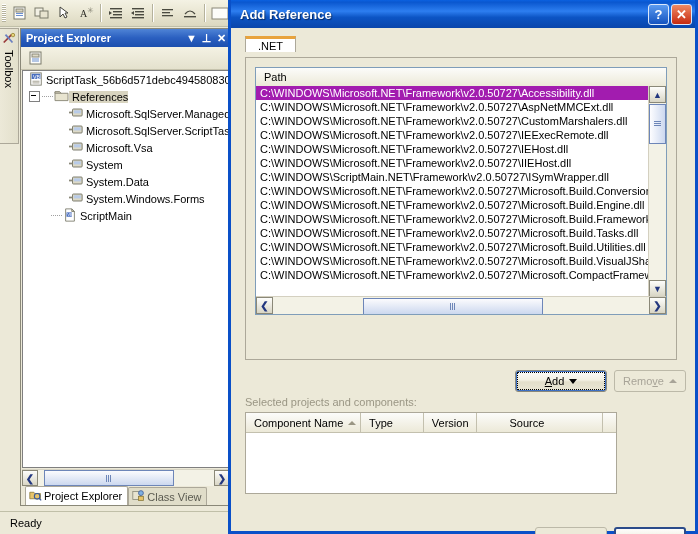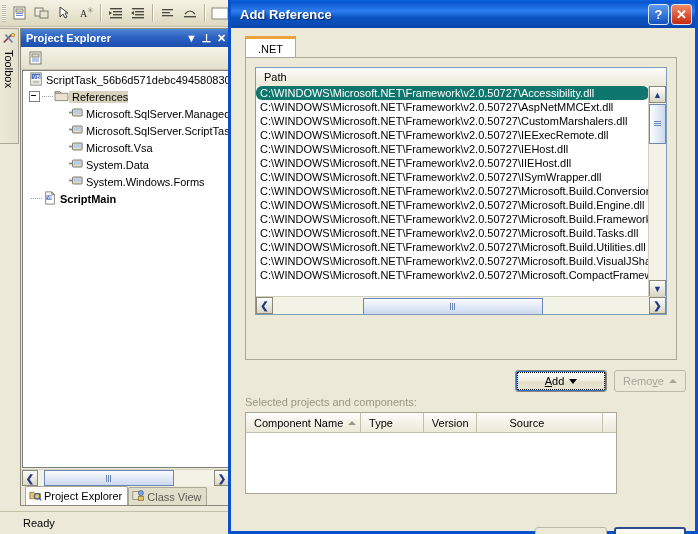--- a/index.html
+++ b/index.html
@@ -58,21 +58,21 @@
   }
   .tree {
     position: absolute; left: 1px; top: 41px; right: 1px; bottom: 37px;
     background: #fff; border: 1px solid #7f7f7f; overflow: hidden;
     box-sizing: border-box;
   }
   .node { display: flex; align-items: center; height: 17px; white-space: nowrap; }
   .node .lbl { font-size: 11px; padding-left: 3px; }
   .node .lbl.sel { background: #d8d4c0; }
   .ind1 { padding-left: 6px; }
-  .ind2 { padding-left: 8px; font-weight: bold; }
+  .ind2 { padding-left: 28px; }
   .ind3 { padding-left: 46px; }
   .expbox {
     width: 9px; height: 9px; border: 1px solid #808080; background: #fff;
     position: relative; margin-right: 2px; flex: 0 0 auto;
   }
   .expbox::before { content:''; position:absolute; left:1px; top:3px;
     width:5px; height:1px; background:#000; }
   .dots { width: 12px; height: 1px;
           background: repeating-linear-gradient(to right,#a0a0a0 0 1px,transparent 1px 2px); }
 
@@ -108,21 +108,21 @@
     height: 17px; display: flex; align-items: center; gap: 2px;
     padding: 0 5px 0 3px; font-size: 11px;
     border: 1px solid #aca899; border-bottom: none; border-radius: 2px 2px 0 0;
     background: #e0ddc9; color: #5a5a50;
   }
   .exp-tab.active { background: #fff; color: #000; height: 18px; }
 
   .statusbar {
     position: absolute; left: 0; bottom: 0; width: 232px; height: 22px;
     background: #ece9d8; border-top: 1px solid #c0bfa8;
-    display: flex; align-items: center; padding-left: 23px; font-size: 11px;
+    display: flex; align-items: center; padding-left: 10px; font-size: 11px;
   }
 
   
   .dialog {
     position: absolute; left: 228px; top: 0; width: 470px; height: 534px;
     background: #ece9d8;
     border: 3px solid #0a50c8; border-top: none;
     box-sizing: border-box;
   }
   .dlg-title {
@@ -139,21 +139,21 @@
     border-radius: 3px; display: flex; align-items: center; justify-content: center;
     color: #fff; font-weight: bold; font-size: 13px; box-sizing: border-box;
   }
   .cap-help { background: linear-gradient(to bottom,#5b9bf0,#1453c0); }
   .cap-close { background: linear-gradient(to bottom,#f08a64,#c62a10); }
 
   .dlg-body { position: relative; padding: 0; }
 
   .tabstrip { position: absolute; left: 14px; top: 8px; height: 22px; display: flex; }
   .nettab {
-    height: 22px; padding: 0 12px; font-size: 11px;
+    height: 16px; padding: 0 12px; font-size: 11px;
     background: #fff; border: 1px solid #aca899; border-bottom: none;
     border-top: 3px solid #e8a33d;
     display: flex; align-items: center; box-sizing: border-box;
   }
   .tabpanel {
     position: absolute; left: 14px; top: 29px; width: 432px; height: 303px;
     background: #ece9d8; border: 1px solid #aca899; box-sizing: border-box;
   }
   .listbox {
     position: absolute; left: 9px; top: 9px; width: 412px; height: 248px;
@@ -162,21 +162,21 @@
   }
   .lb-header {
     height: 18px; background: linear-gradient(to bottom,#fcfcfa,#ece9d8);
     border-bottom: 1px solid #c3c0ae; display: flex; align-items: center;
     padding-left: 8px; font-size: 11px;
   }
   .lb-rows { position: absolute; left: 0; top: 18px; right: 17px; bottom: 17px;
              overflow: hidden; background:#fff; }
   .lb-row { height: 14px; line-height: 14px; font-size: 11px; white-space: nowrap;
             padding-left: 4px; overflow: hidden; }
-  .lb-row.sel { background: #0f766e; color: #fff; border-radius: 6px; }
+  .lb-row.sel { background: #a21caf; color: #fff; }
 
   .lb-vscroll {
     position: absolute; right: 0; top: 18px; bottom: 17px; width: 17px;
     background: #f3f2e6; border-left: 1px solid #d4d0c0;
   }
   .vs-arrow {
     width: 17px; height: 17px; background: linear-gradient(to bottom,#fdfdfb,#d9d6c5);
     border: 1px solid #8a8878; box-sizing: border-box;
     display: flex; align-items: center; justify-content: center;
     color: #23377f; font-size: 9px;
@@ -396,20 +396,30 @@
           <span class="lbl">Microsoft.Vsa</span>
         </div>
         <div class="node ind3">
           <span>
             <svg width="14" height="11" viewBox="0 0 16 12">
               <rect x="4" y="2" width="11" height="8" rx="1" fill="#dcd9c6" stroke="#6e6e60"></rect>
               <rect x="5.5" y="3.5" width="8" height="3.5" fill="#b8cbe8"></rect>
               <rect x="0" y="5" width="4" height="2" fill="#8a8878"></rect>
             </svg>
           </span>
+          <span class="lbl">System</span>
+        </div>
+        <div class="node ind3">
+          <span>
+            <svg width="14" height="11" viewBox="0 0 16 12">
+              <rect x="4" y="2" width="11" height="8" rx="1" fill="#dcd9c6" stroke="#6e6e60"></rect>
+              <rect x="5.5" y="3.5" width="8" height="3.5" fill="#b8cbe8"></rect>
+              <rect x="0" y="5" width="4" height="2" fill="#8a8878"></rect>
+            </svg>
+          </span>
           <span class="lbl">System.Data</span>
         </div>
         <div class="node ind3">
           <span>
             <svg width="14" height="11" viewBox="0 0 16 12">
               <rect x="4" y="2" width="11" height="8" rx="1" fill="#dcd9c6" stroke="#6e6e60"></rect>
               <rect x="5.5" y="3.5" width="8" height="3.5" fill="#b8cbe8"></rect>
               <rect x="0" y="5" width="4" height="2" fill="#8a8878"></rect>
             </svg>
           </span>
@@ -487,21 +497,21 @@
           <div class="lb-header">
             <span>Path</span>
           </div>
           <div class="lb-rows">
             <div class="lb-row sel">C:\WINDOWS\Microsoft.NET\Framework\v2.0.50727\Accessibility.dll</div>
             <div class="lb-row">C:\WINDOWS\Microsoft.NET\Framework\v2.0.50727\AspNetMMCExt.dll</div>
             <div class="lb-row">C:\WINDOWS\Microsoft.NET\Framework\v2.0.50727\CustomMarshalers.dll</div>
             <div class="lb-row">C:\WINDOWS\Microsoft.NET\Framework\v2.0.50727\IEExecRemote.dll</div>
             <div class="lb-row">C:\WINDOWS\Microsoft.NET\Framework\v2.0.50727\IEHost.dll</div>
             <div class="lb-row">C:\WINDOWS\Microsoft.NET\Framework\v2.0.50727\IIEHost.dll</div>
-            <div class="lb-row">C:\WINDOWS\Microsoft.NET\Framework\v2.0.50727\ISymWrapper.dll</div>
+            <div class="lb-row">C:\WINDOWS\ScriptMain.NET\Framework\v2.0.50727\ISymWrapper.dll</div>
             <div class="lb-row">C:\WINDOWS\Microsoft.NET\Framework\v2.0.50727\Microsoft.Build.Conversion.dll</div>
             <div class="lb-row">C:\WINDOWS\Microsoft.NET\Framework\v2.0.50727\Microsoft.Build.Engine.dll</div>
             <div class="lb-row">C:\WINDOWS\Microsoft.NET\Framework\v2.0.50727\Microsoft.Build.Framework.dll</div>
             <div class="lb-row">C:\WINDOWS\Microsoft.NET\Framework\v2.0.50727\Microsoft.Build.Tasks.dll</div>
             <div class="lb-row">C:\WINDOWS\Microsoft.NET\Framework\v2.0.50727\Microsoft.Build.Utilities.dll</div>
             <div class="lb-row">C:\WINDOWS\Microsoft.NET\Framework\v2.0.50727\Microsoft.Build.VisualJSharp.dll</div>
             <div class="lb-row">C:\WINDOWS\Microsoft.NET\Framework\v2.0.50727\Microsoft.CompactFramework.Build.Tasks.dll</div>
           </div>
           <div class="lb-vscroll">
             <div class="vs-arrow">▲</div>

